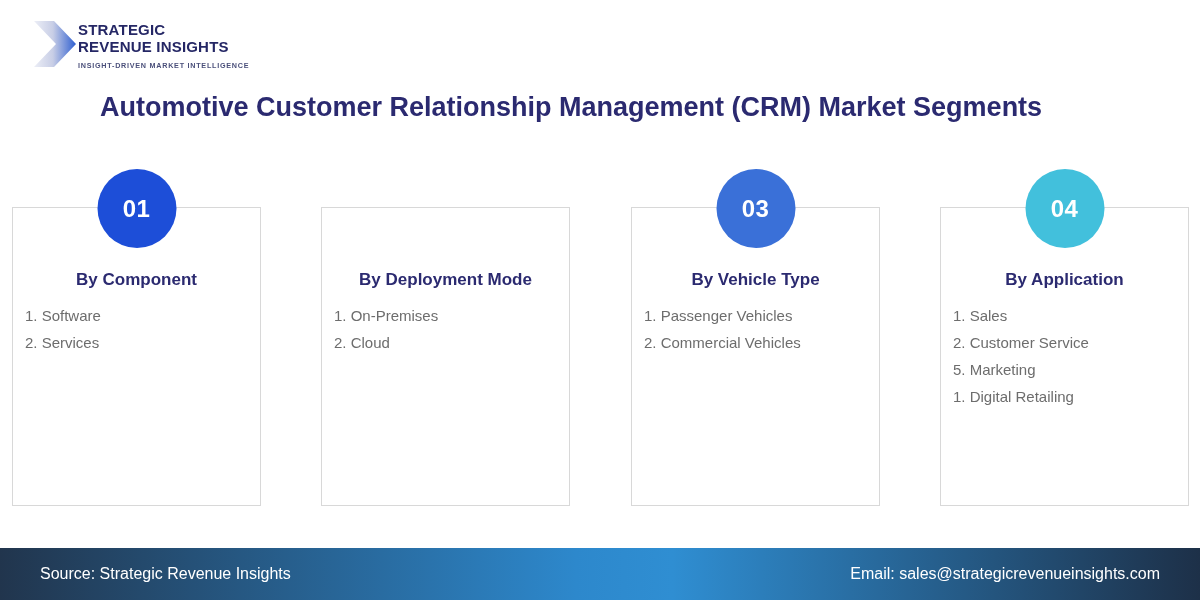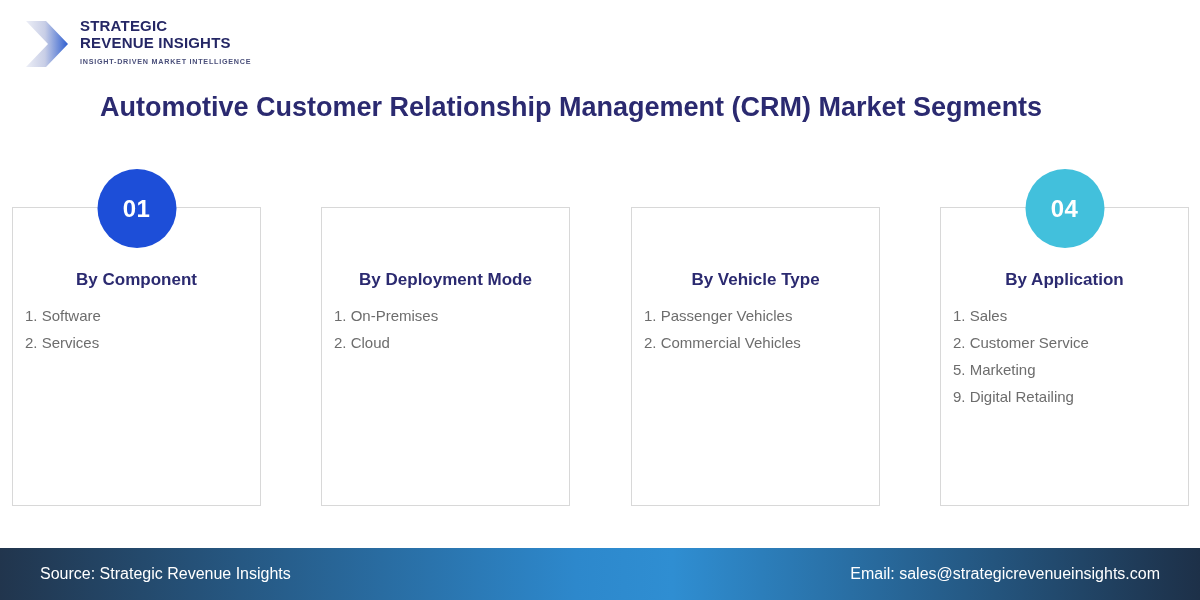--- a/index.html
+++ b/index.html
@@ -5,21 +5,21 @@
   * { margin:0; padding:0; box-sizing:border-box; }
   html, body {
     width:1200px; height:600px;
     background:#ffffff;
     font-family:"Liberation Sans", sans-serif;
     overflow:hidden;
   }
   .page { position:relative; width:1200px; height:600px; background:#fff; }
 
   
-  .logo { position:absolute; left:24px; top:18px; display:flex; align-items:flex-start; gap:10px; }
+  .logo { position:absolute; left:32px; top:18px; display:flex; align-items:flex-end; }
   .logo-mark { width:46px; height:52px; flex:0 0 auto; }
   .logo-text { display:flex; flex-direction:column; justify-content:center; }
   .logo-name {
     font-size:15px; font-weight:bold; line-height:1.12;
     letter-spacing:0.2px; color:#252765;
   }
   .logo-tag {
     margin-top:5px; font-size:7.2px; font-weight:bold;
     letter-spacing:0.75px; color:#4a4f7a;
   }
@@ -112,35 +112,36 @@
 
     <div class="card">
       <div class="card-title">By Deployment Mode</div>
       <ul class="card-list">
         <li>1. On-Premises</li>
         <li>2. Cloud</li>
       </ul>
     </div>
 
     <div class="card">
+      <div class="badge" style="background:#3a70d8">03</div>
       <div class="card-title">By Vehicle Type</div>
       <ul class="card-list">
         <li>1. Passenger Vehicles</li>
         <li>2. Commercial Vehicles</li>
       </ul>
     </div>
 
     <div class="card">
       <div class="badge" style="background:#42c0dc">04</div>
       <div class="card-title">By Application</div>
       <ul class="card-list">
         <li>1. Sales</li>
         <li>2. Customer Service</li>
         <li>5. Marketing</li>
-        <li>9. Digital Retailing</li>
+        <li>1. Digital Retailing</li>
       </ul>
     </div>
 
   </div>
 
   <div class="footer">
     <span>Source: Strategic Revenue Insights</span>
     <span>Email: sales@strategicrevenueinsights.com</span>
   </div>
 

